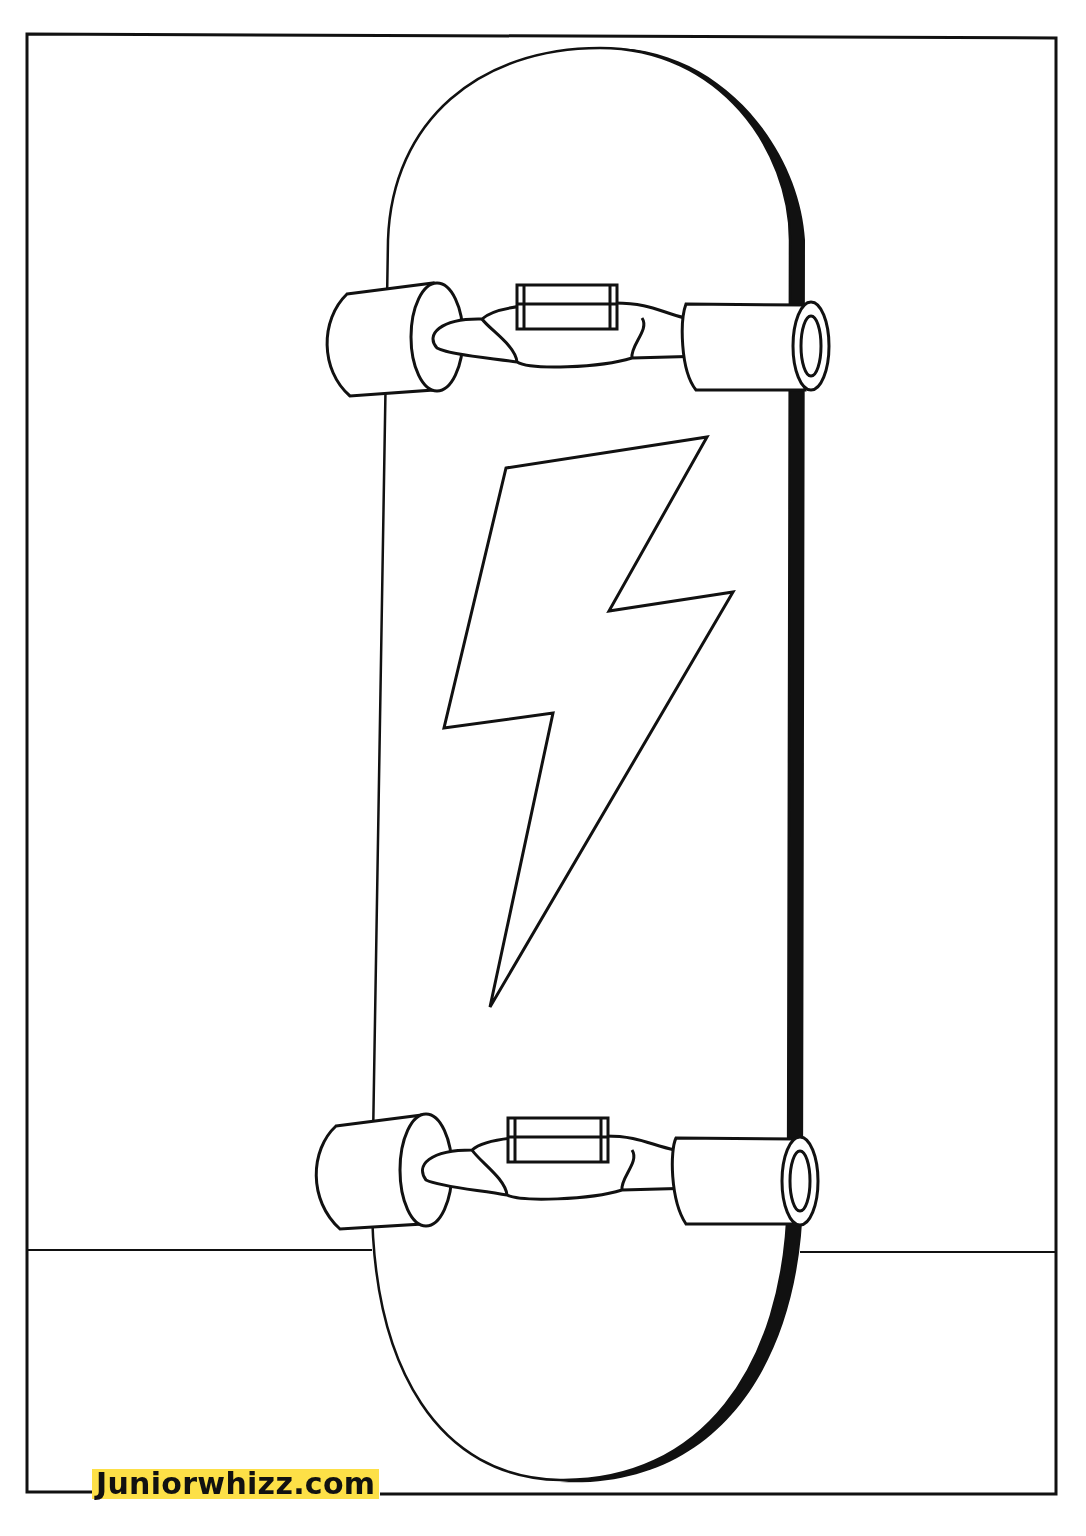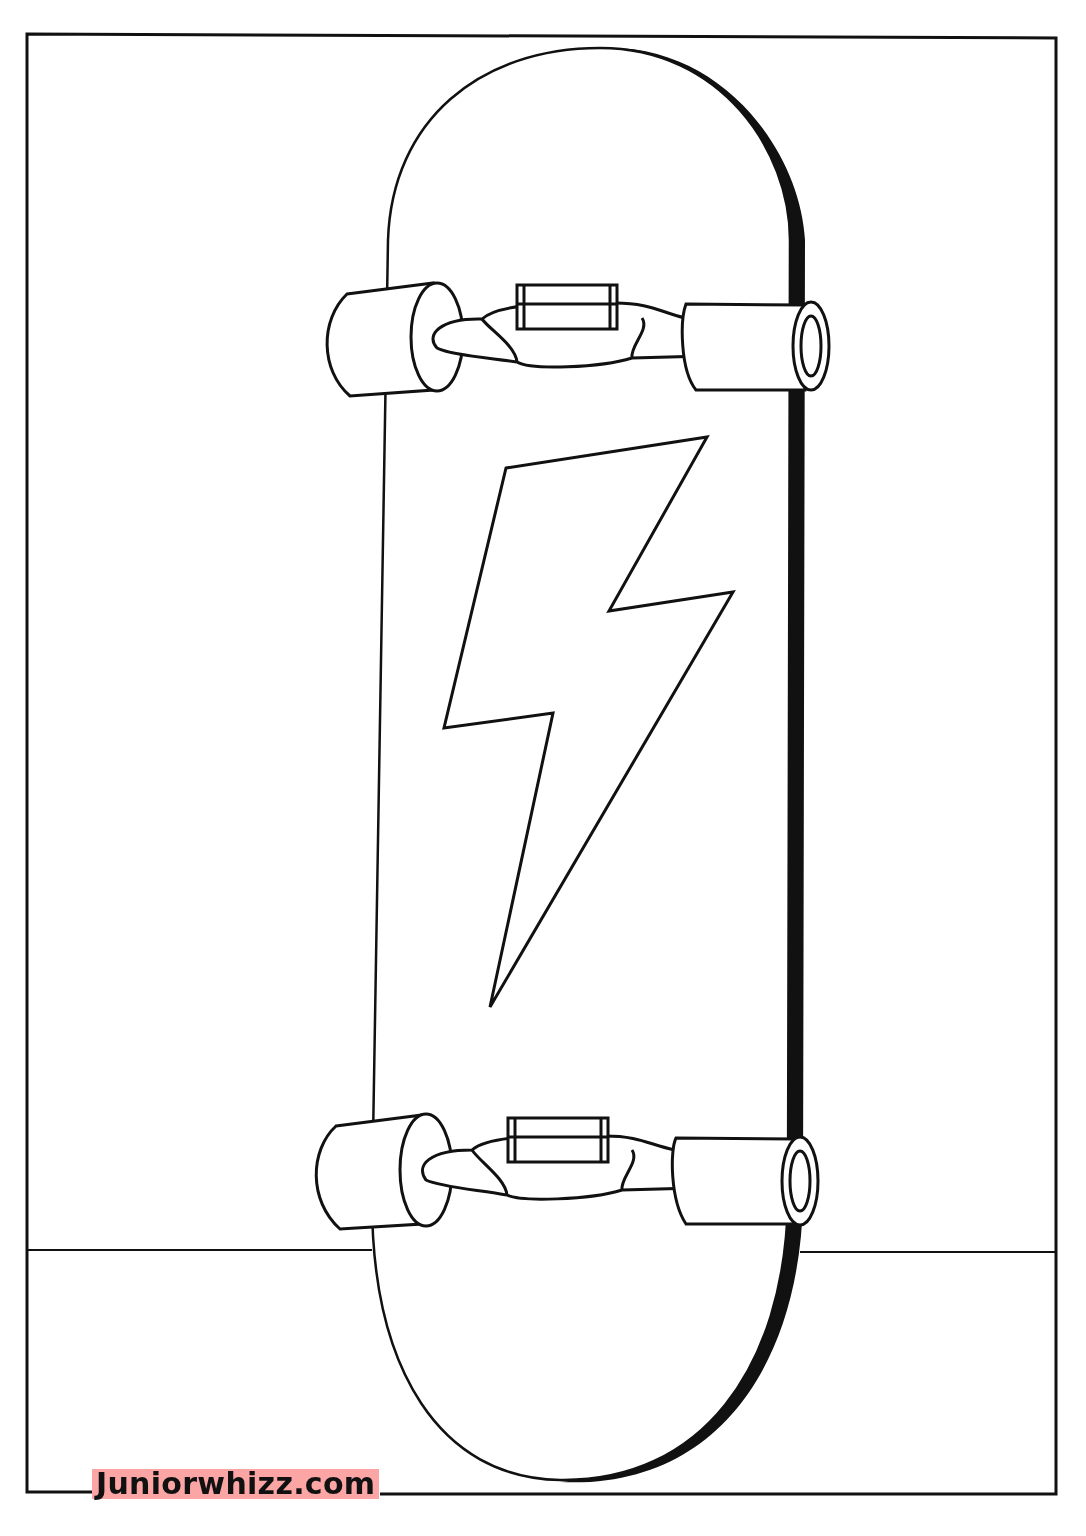--- a/index.html
+++ b/index.html
@@ -1,21 +1,21 @@
 <!DOCTYPE html>
 <html><head>
 <meta charset="utf-8">
 <style>
   html, body { margin: 0; padding: 0; background: #ffffff; }
   body { width: 1086px; height: 1536px; position: relative; overflow: hidden; }
   .art { position: absolute; left: 0; top: 0; width: 1086px; height: 1536px; }
   .brand {
     position: absolute; left: 92px; top: 1469px;
     font-family: "DejaVu Sans", sans-serif; font-size: 30px; font-weight: bold;
-    color: #111111; letter-spacing: 0.3px; background: #fca5a5; padding: 0 4px;
+    color: #111111; letter-spacing: 0.3px; background: #fde047; padding: 0 4px;
     line-height: 1;
   }
 </style>
 </head>
 <body>
 
 <svg class="art" viewBox="0 0 1086 1536" xmlns="http://www.w3.org/2000/svg">
 
   <g fill="none" stroke="#111" stroke-width="3">
     <path d="M95 1492 L27 1492 L27 34 L1056 38 L1056 1494 L380 1494"></path>

